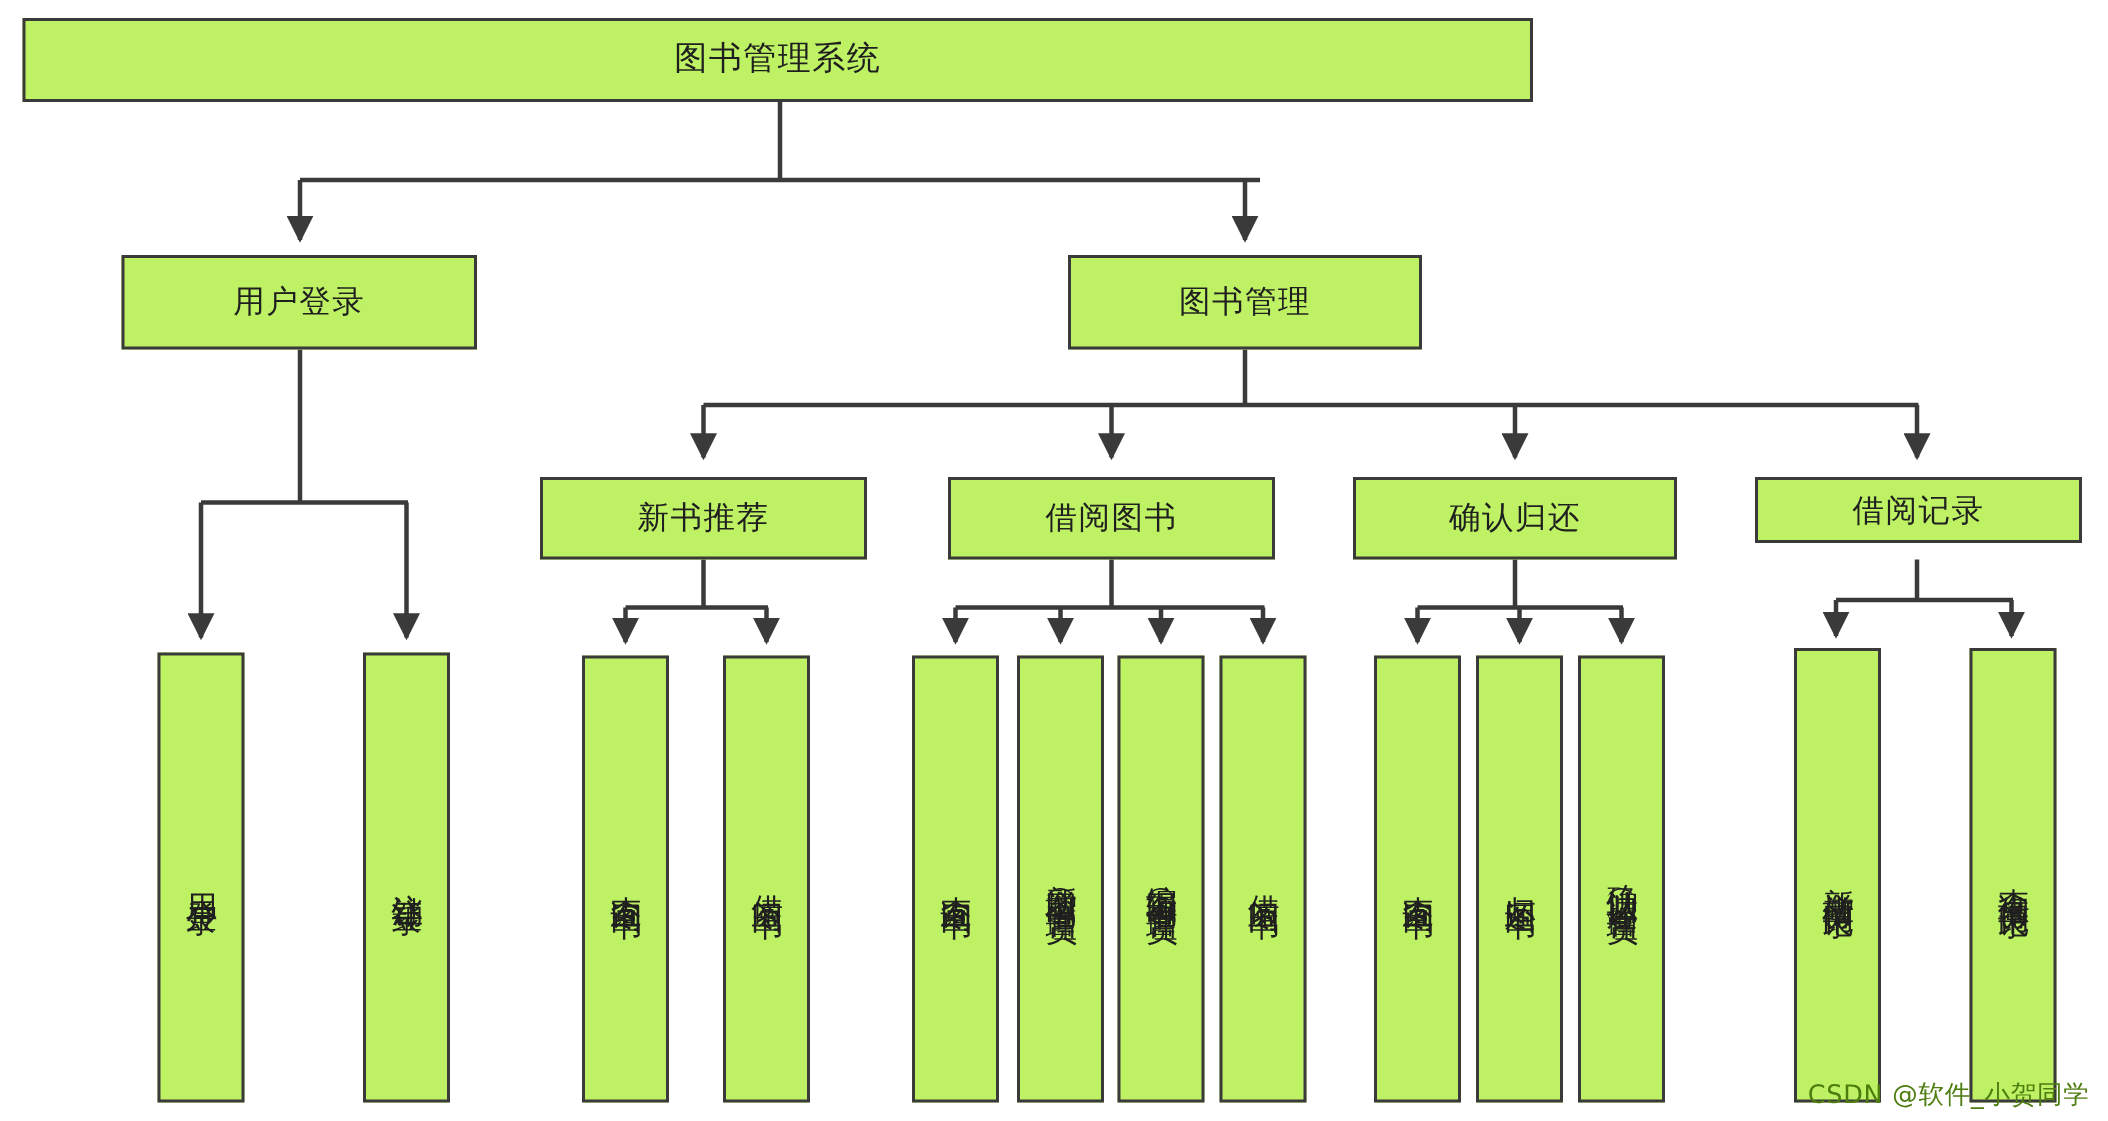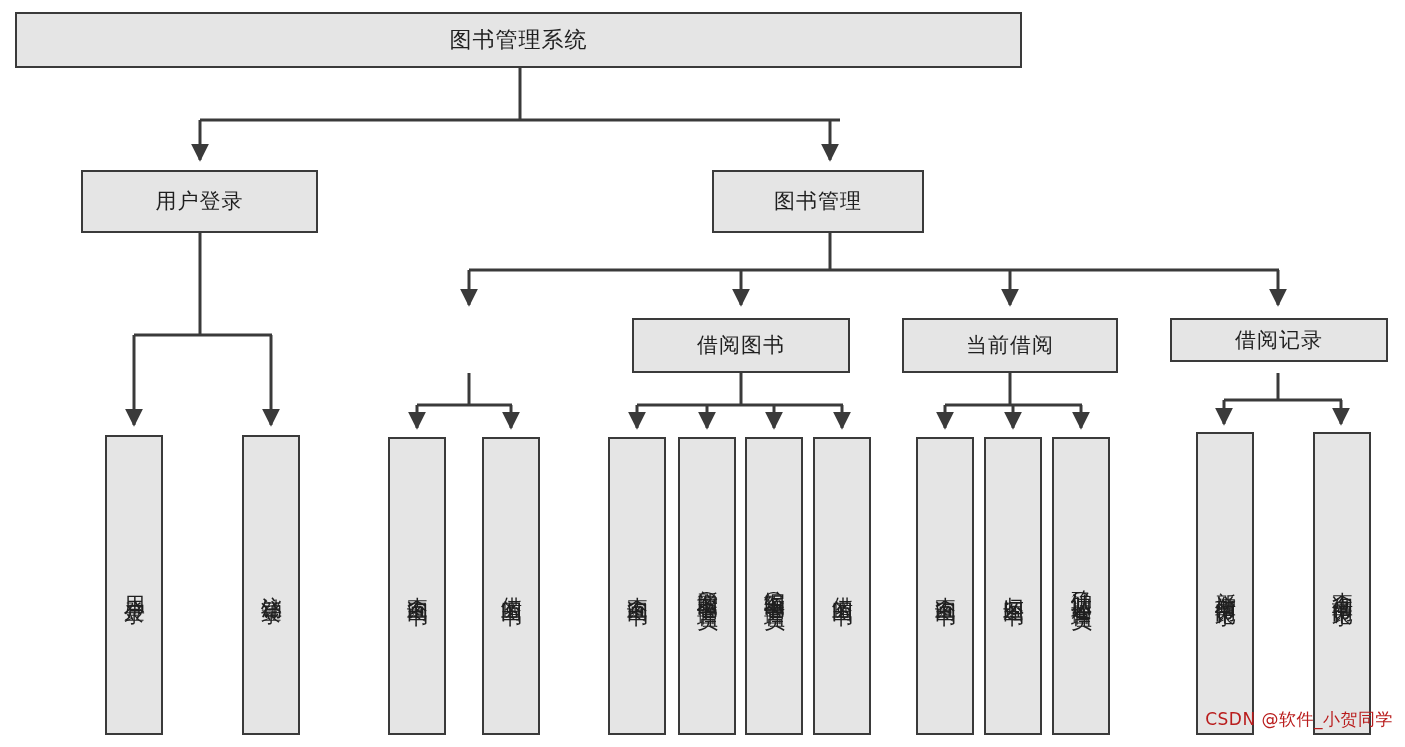--- a/index.html
+++ b/index.html
@@ -22,21 +22,21 @@
     position: absolute;
     left: 0;
     top: 0;
     width: 1405px;
     height: 747px;
     pointer-events: none;
   }
   .node {
     position: absolute;
     box-sizing: border-box;
-    background: #e5e5e5;
+    background: #bef264;
     border: 2px solid #3a3a3a;
     display: flex;
     align-items: center;
     justify-content: center;
     color: #222222;
     z-index: 2;
   }
   .node .label {
     display: block;
     text-align: center;
@@ -60,23 +60,23 @@
     line-height: 1.0;
     white-space: nowrap;
     max-height: 100%;
   }
   .node.root .label {
     font-size: 22px;
   }
   #watermark {
     position: absolute;
     right: 12px;
-    bottom: 16px;
+    bottom: 6px;
     font-size: 17px;
-    color: #b91c1c;
+    color: #4d7c0f;
     letter-spacing: 0.5px;
     white-space: nowrap;
     z-index: 5;
     font-family: "DejaVu Sans", "Liberation Sans", sans-serif;
   }
 </style>
 </head>
 <body>
 
 <div id="canvas">
@@ -132,31 +132,34 @@
   </svg>
 
   <div class="node horizontal root" style="left:15px; top:12px; width:1007px; height:56px;">
     <span class="label">图书管理系统</span>
   </div>
 
   <div class="node horizontal" style="left:81px; top:170px; width:237px; height:63px;">
     <span class="label">用户登录</span>
   </div>
 
-  <div class="node horizontal" style="left:712px; top:170px; width:212px; height:63px;">
+  <div class="node horizontal" style="left:712px; top:170px; width:236px; height:63px;">
     <span class="label">图书管理</span>
   </div>
 
+  <div class="node horizontal" style="left:360px; top:318px; width:218px; height:55px;">
+    <span class="label">新书推荐</span>
+  </div>
 
   <div class="node horizontal" style="left:632px; top:318px; width:218px; height:55px;">
     <span class="label">借阅图书</span>
   </div>
 
   <div class="node horizontal" style="left:902px; top:318px; width:216px; height:55px;">
-    <span class="label">当前借阅</span>
+    <span class="label">确认归还</span>
   </div>
 
   <div class="node horizontal" style="left:1170px; top:318px; width:218px; height:44px;">
     <span class="label">借阅记录</span>
   </div>
 
   <div class="node vertical" style="left:105px; top:435px; width:58px; height:300px;">
     <span class="label">用户登录</span>
   </div>
 

